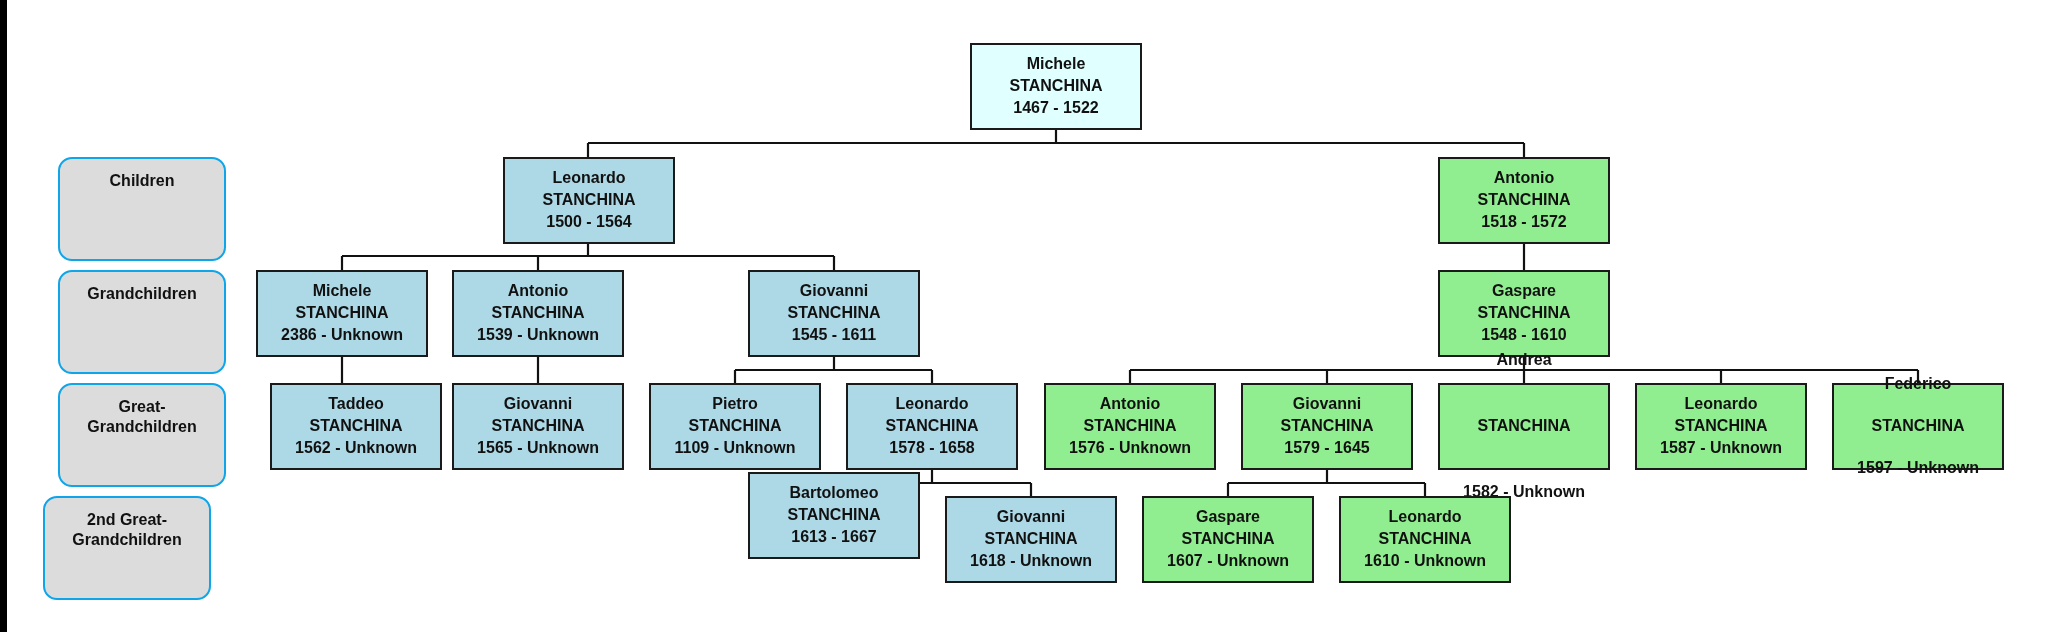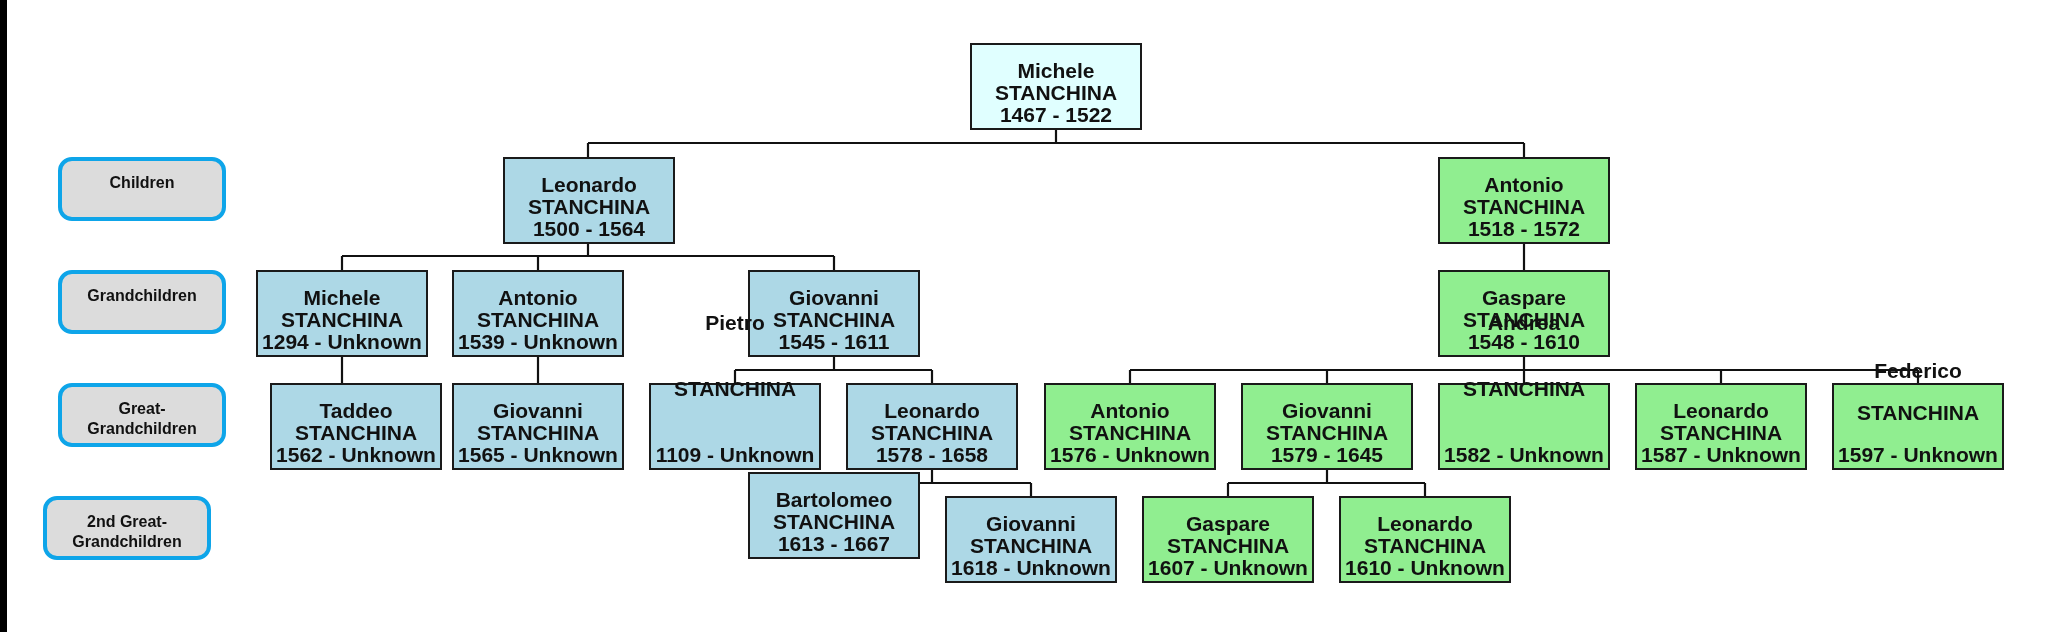--- a/index.html
+++ b/index.html
@@ -6,30 +6,30 @@
   body {
     width: 2048px; height: 632px; position: relative; overflow: hidden;
     background: #ffffff;
     font-family: "Liberation Sans", "DejaVu Sans", sans-serif;
     color: #111111;
   }
   .left-bar { position: absolute; left: 0; top: 0; width: 7px; height: 632px; background: #000; }
   .connectors { position: absolute; left: 0; top: 0; width: 2048px; height: 632px; }
   .connectors line { stroke: #111; stroke-width: 2.2; }
   .gen-label {
-    position: absolute; width: 168px; height: 64px;
-    background: #dcdcdc; border: 4px solid #0ea5e9; border-radius: 14px;
+    position: absolute; width: 168px; height: 104px;
+    background: #dcdcdc; border: 2px solid #0ea5e9; border-radius: 14px;
     text-align: center; font-weight: bold; font-size: 16px; line-height: 20px;
     padding-top: 12px; box-sizing: border-box;
   }
   .person {
     position: absolute; width: 172px; height: 87px; box-sizing: border-box;
     border: 2px solid #1a1a1a; text-align: center;
-    display: flex; flex-direction: column; justify-content: flex-end;
-    font-size: 21px; line-height: 22px; padding-bottom: 2px;
+    display: flex; flex-direction: column; justify-content: center;
+    font-size: 16px; line-height: 22px; padding-bottom: 2px;
   }
   .person .first, .person .last { font-weight: bold; }
   .person .dates { font-weight: bold; }
   .root { background: #e0ffff; }
   .blue { background: #add8e6; }
   .green { background: #90ee90; }
 </style>
 </head>
 <body>
 
@@ -106,21 +106,21 @@
 </div>
 <div class="person green" style="left:1438px; top:157px;">
   <div class="first">Antonio</div>
   <div class="last">STANCHINA</div>
   <div class="dates">1518 - 1572</div>
 </div>
 
 <div class="person blue" style="left:256px; top:270px;">
   <div class="first">Michele</div>
   <div class="last">STANCHINA</div>
-  <div class="dates">1294 - Unknown</div>
+  <div class="dates">2386 - Unknown</div>
 </div>
 <div class="person blue" style="left:452px; top:270px;">
   <div class="first">Antonio</div>
   <div class="last">STANCHINA</div>
   <div class="dates">1539 - Unknown</div>
 </div>
 <div class="person blue" style="left:748px; top:270px;">
   <div class="first">Giovanni</div>
   <div class="last">STANCHINA</div>
   <div class="dates">1545 - 1611</div>
@@ -134,21 +134,21 @@
 <div class="person blue" style="left:256px; top:383px;margin-left:14px;">
   <div class="first">Taddeo</div>
   <div class="last">STANCHINA</div>
   <div class="dates">1562 - Unknown</div>
 </div>
 <div class="person blue" style="left:452px; top:383px;">
   <div class="first">Giovanni</div>
   <div class="last">STANCHINA</div>
   <div class="dates">1565 - Unknown</div>
 </div>
-<div class="person blue" style="left:649px; top:383px;gap:44px;">
+<div class="person blue" style="left:649px; top:383px;">
   <div class="first">Pietro</div>
   <div class="last">STANCHINA</div>
   <div class="dates">1109 - Unknown</div>
 </div>
 <div class="person blue" style="left:846px; top:383px;">
   <div class="first">Leonardo</div>
   <div class="last">STANCHINA</div>
   <div class="dates">1578 - 1658</div>
 </div>
 <div class="person green" style="left:1044px; top:383px;">

